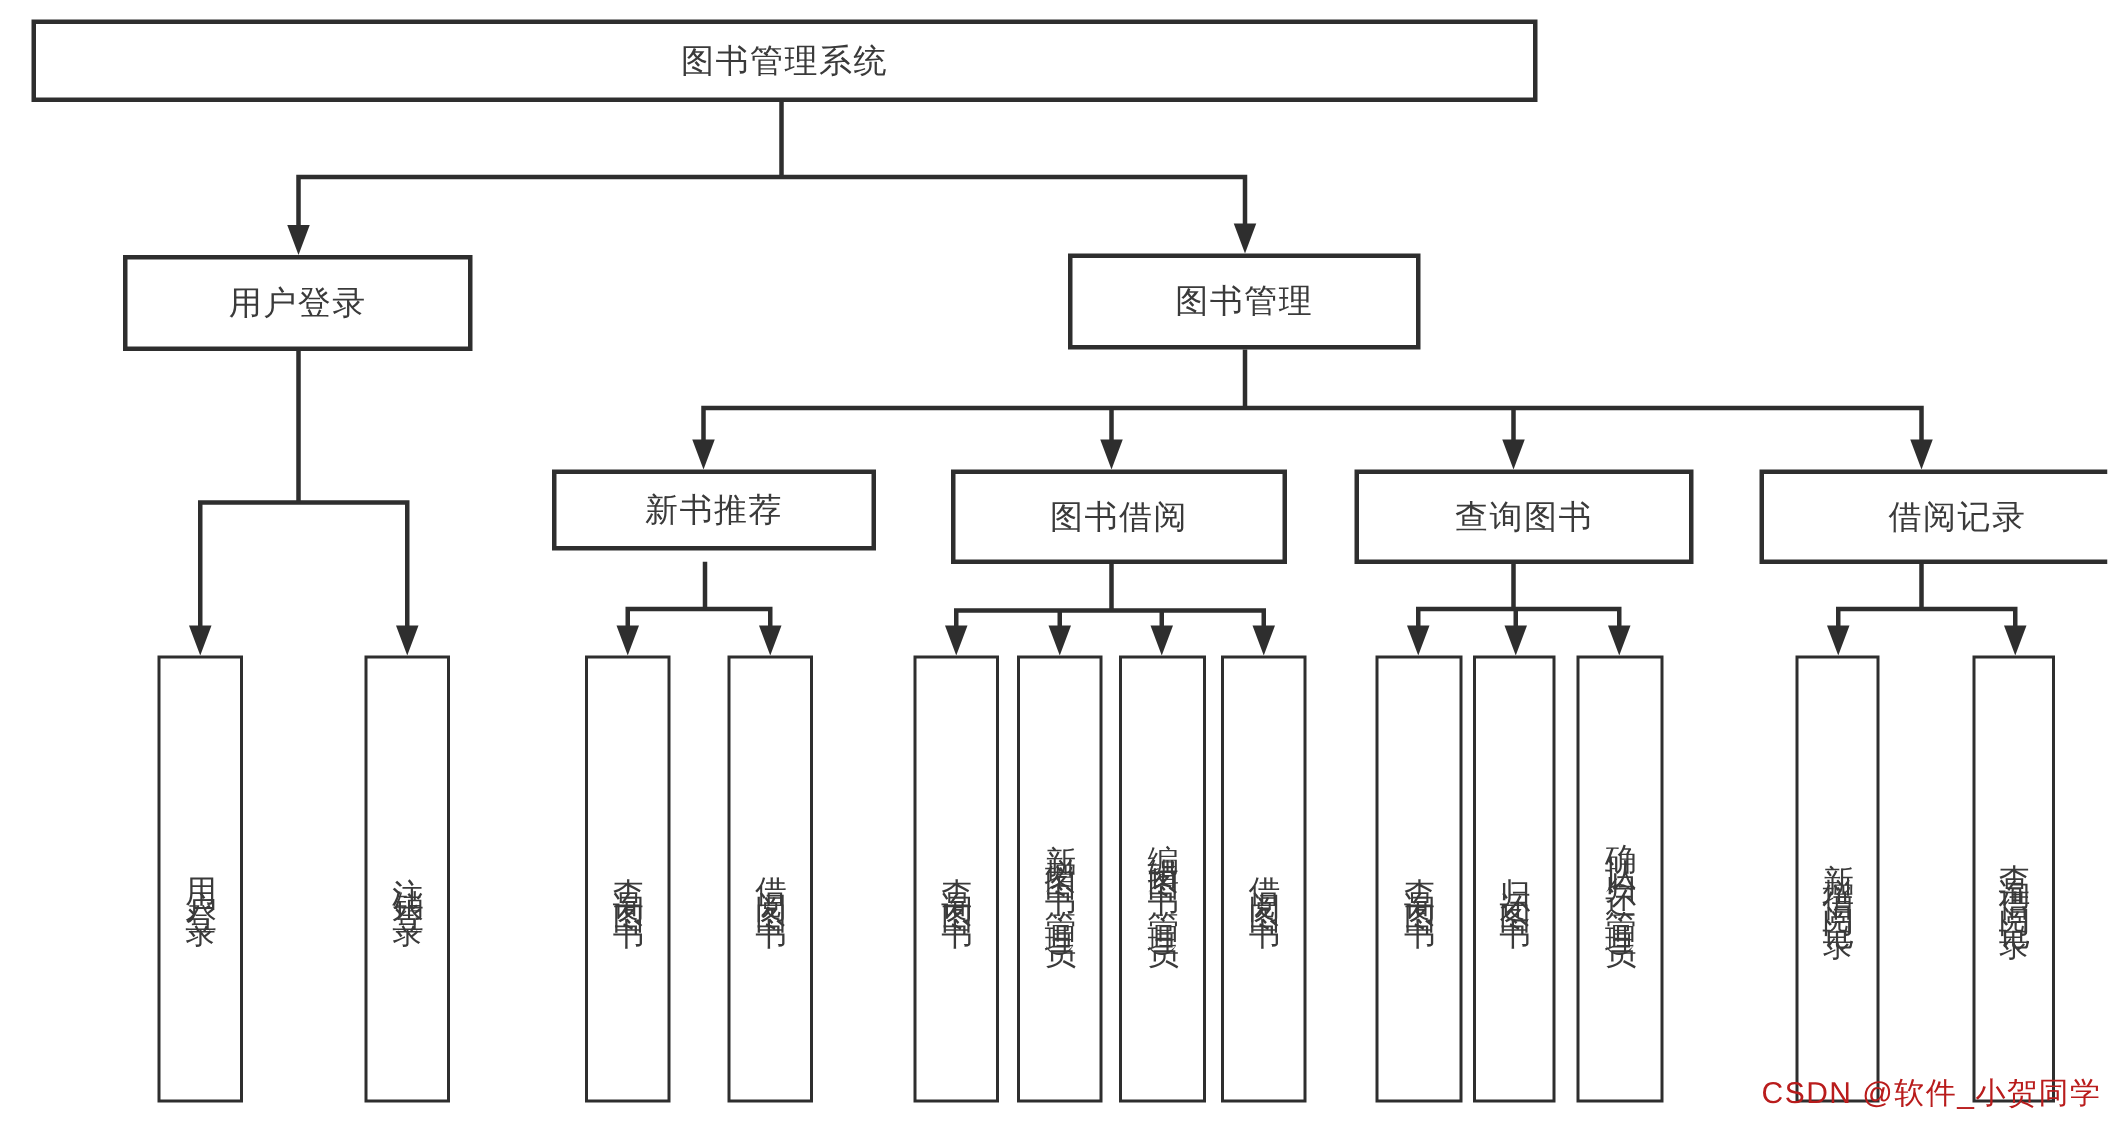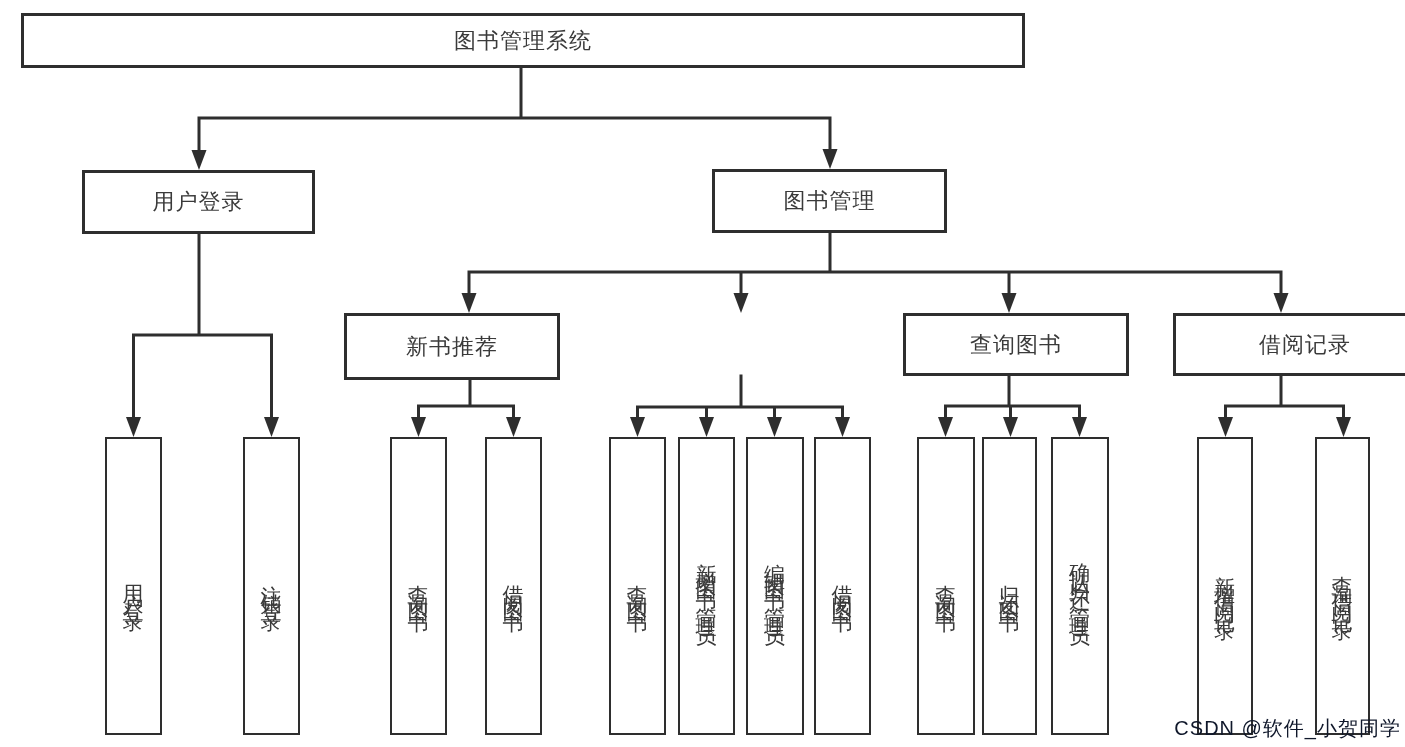--- a/index.html
+++ b/index.html
@@ -42,21 +42,21 @@
     letter-spacing: 9px;
     color: #3a3a3a;
     white-space: nowrap;
   }
   .watermark {
     position: absolute;
     right: 4px;
     bottom: 5px;
     font-size: 20px;
     letter-spacing: 1px;
-    color: #0f172a;
+    color: #b91c1c;
     z-index: 3;
     white-space: nowrap;
   }
 </style>
 </head>
 <body>
 
 <div class="canvas">
 
   <svg class="connectors" width="1405" height="747" viewBox="0 0 1405 747">
@@ -96,22 +96,25 @@
     <span class="hlabel">图书管理系统</span>
   </div>
 
   <div class="node" style="left:82px; top:170px; width:233px; height:64px;">
     <span class="hlabel">用户登录</span>
   </div>
   <div class="node" style="left:712px; top:169px; width:235px; height:64px;">
     <span class="hlabel">图书管理</span>
   </div>
 
-  <div class="node" style="left:344px; top:313px; width:216px; height:67px;">
+  <div class="node" style="left:368px; top:313px; width:216px; height:54px;">
     <span class="hlabel">新书推荐</span>
+  </div>
+  <div class="node" style="left:634px; top:313px; width:224px; height:63px;">
+    <span class="hlabel">图书借阅</span>
   </div>
   <div class="node" style="left:903px; top:313px; width:226px; height:63px;">
     <span class="hlabel">查询图书</span>
   </div>
   <div class="node" style="left:1173px; top:313px; width:264px; height:63px;">
     <span class="hlabel">借阅记录</span>
   </div>
 
   <div class="node leaf" style="left:105px; top:437px; width:57px; height:298px;">
     <span class="vtext">用户登录</span>

